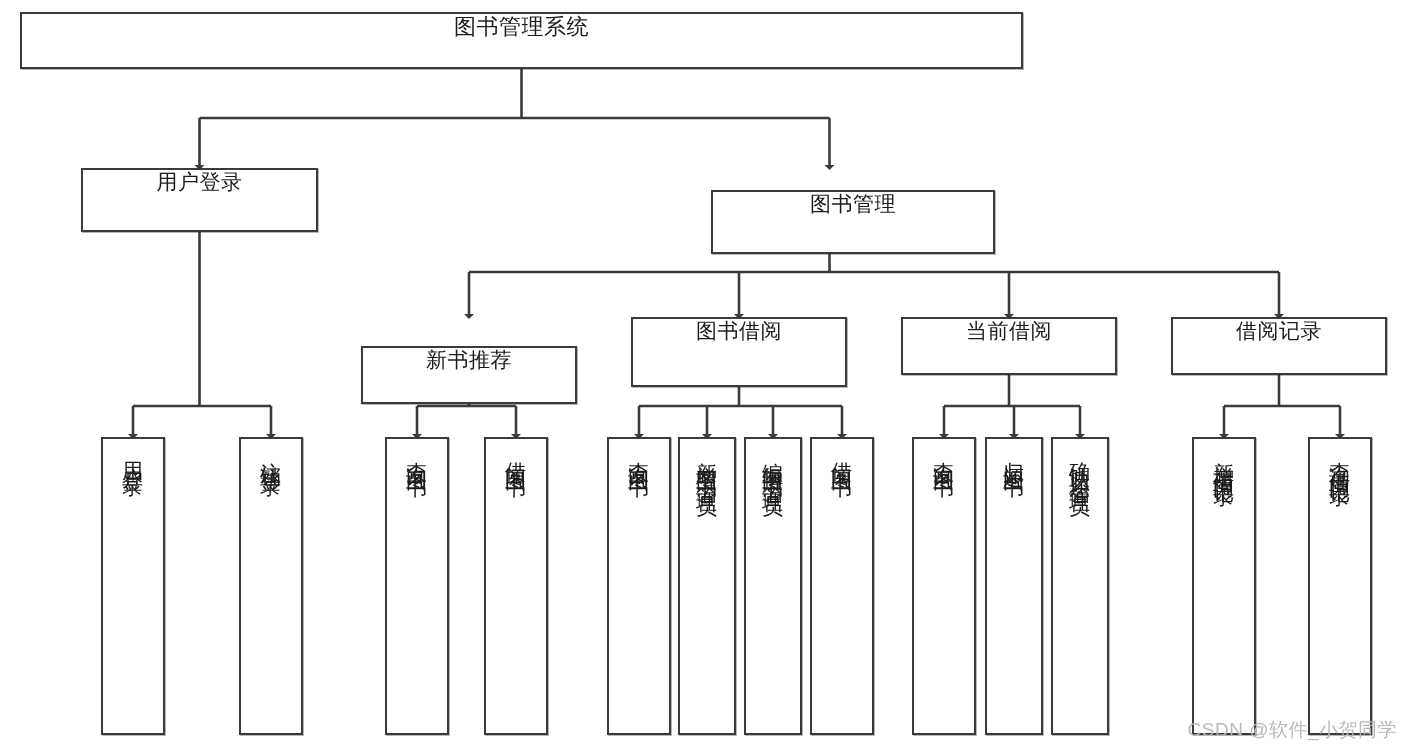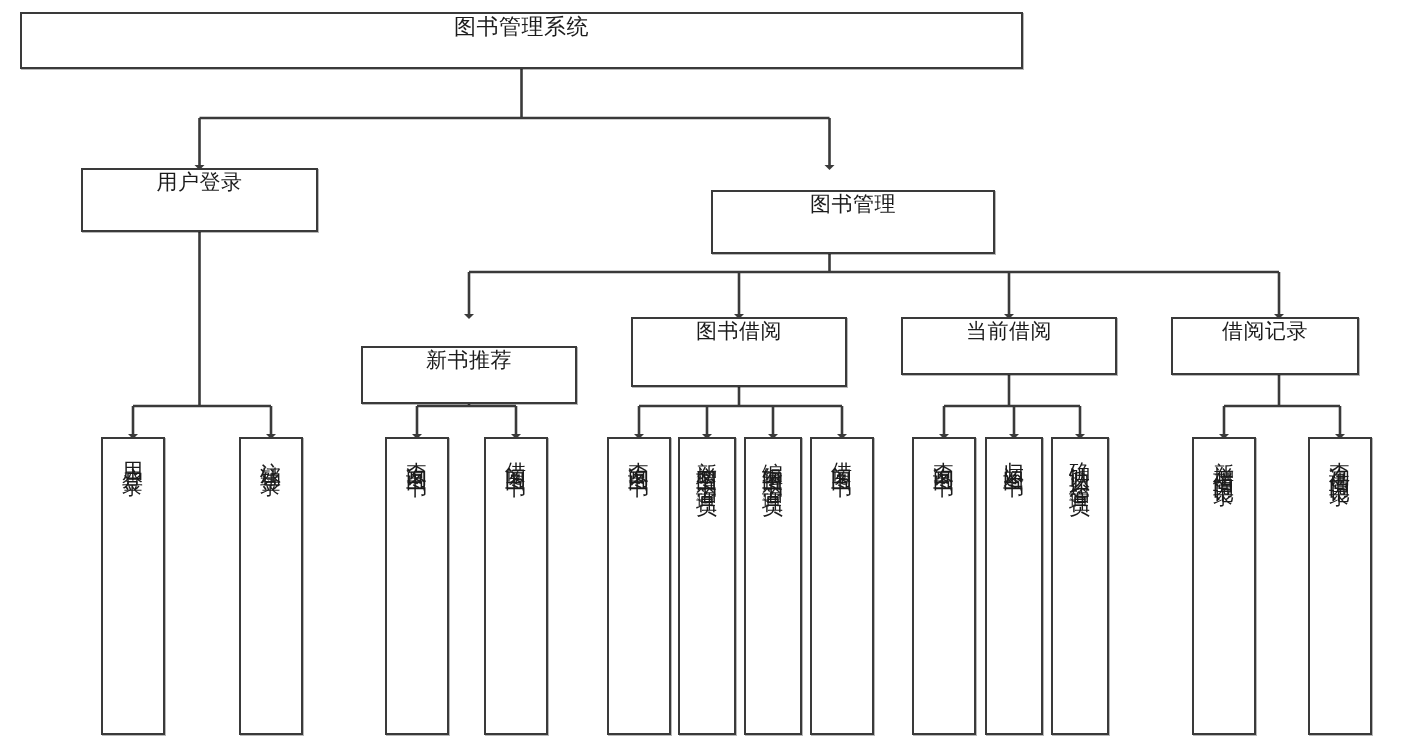--- a/index.html
+++ b/index.html
@@ -132,21 +132,21 @@
       </div>
       <div class="node horizontal" style="left: 361px; top: 317px; width: 216px; height: 58px; margin-top: 29px;">
         <span class="node-label">新书推荐</span>
       </div>
       <div class="node horizontal" style="left: 631px; top: 317px; width: 216px; height: 70px;">
         <span class="node-label">图书借阅</span>
       </div>
       <div class="node horizontal" style="left: 901px; top: 317px; width: 216px; height: 58px;">
         <span class="node-label">当前借阅</span>
       </div>
-      <div class="node horizontal" style="left: 1171px; top: 317px; width: 188px; height: 58px;">
+      <div class="node horizontal" style="left: 1171px; top: 317px; width: 216px; height: 58px;">
         <span class="node-label">借阅记录</span>
       </div>
       <div class="node vertical" style="left: 101px; top: 437px; width: 64px; height: 298px;">
         <span class="node-label">用户登录</span>
       </div>
       <div class="node vertical" style="left: 239px; top: 437px; width: 64px; height: 298px;">
         <span class="node-label">注销登录</span>
       </div>
       <div class="node vertical" style="left: 385px; top: 437px; width: 64px; height: 298px;">
         <span class="node-label">查询图书</span>
@@ -176,14 +176,15 @@
         <span class="node-label">确认归还（管理员）</span>
       </div>
       <div class="node vertical" style="left: 1192px; top: 437px; width: 64px; height: 298px;">
         <span class="node-label">新增借阅记录</span>
       </div>
       <div class="node vertical" style="left: 1308px; top: 437px; width: 64px; height: 298px;">
         <span class="node-label">查询借阅记录</span>
       </div>
     </div>
 
+  <div class="watermark">CSDN @软件_小贺同学</div>
 
 </div>
 
 </body></html>

